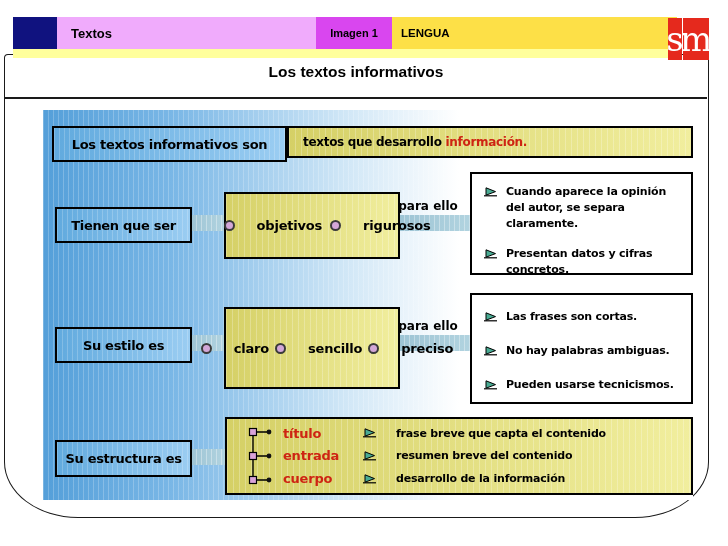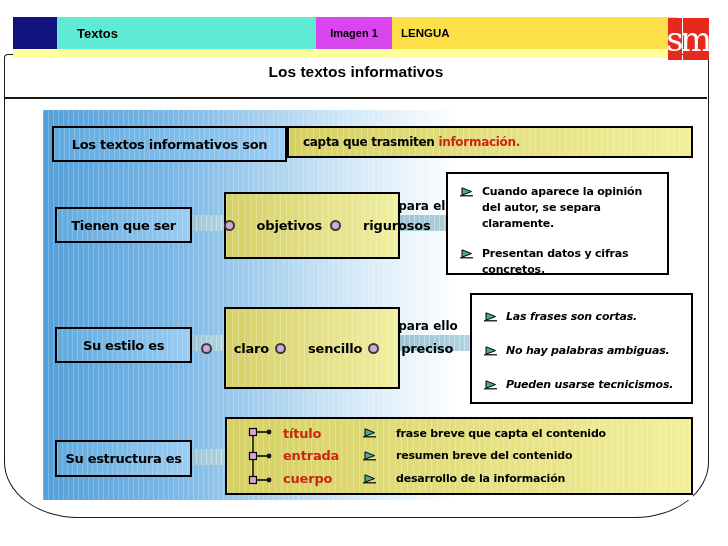--- a/index.html
+++ b/index.html
@@ -8,21 +8,21 @@
   .abs{position:absolute;}
 
   
   #frame{left:4px;top:54px;width:703px;height:462px;border:1px solid #1a1a1a;
          border-radius:4px 4px 74px 74px / 4px 4px 56px 56px;}
   #divider{left:5px;top:97px;width:702px;height:0;border-top:2px solid #1a1a1a;}
 
   
   .hblock{top:17px;height:32px;display:flex;align-items:center;}
   #h-navy{left:13px;width:44px;background:#10127f;}
-  #h-green{left:57px;width:259px;background:#5eead4;padding-left:20px;
+  #h-green{left:57px;width:259px;background:#f0abfc;padding-left:14px;
            font:bold 13px "Liberation Sans",sans-serif;}
   #h-blue{left:316px;width:76px;background:#d946ef;justify-content:center;
           font:bold 11px "Liberation Sans",sans-serif;}
   #h-orange{left:392px;width:276px;background:#fde047;padding-left:9px;
             font:bold 11.5px "Liberation Sans",sans-serif;}
   #h-strip{left:13px;top:49px;width:655px;height:9px;background:#ffff9c;}
   .logo{top:18px;height:42px;background:#e5291d;color:#fff;overflow:hidden;
         font-family:"DejaVu Serif",serif;display:flex;align-items:center;justify-content:center;}
   #logo-s{left:668px;width:14px;font-size:34px;}
   #logo-m{left:683px;width:26px;font-size:34px;}
@@ -58,21 +58,21 @@
   .dotlist{width:100%;height:100%;display:flex;justify-content:center;
            box-sizing:border-box;padding-left:30px;gap:8px;}
   .dotrow{display:flex;align-items:center;gap:22px;font-weight:bold;font-size:13px;letter-spacing:-0.2px;}
   .dot{width:7px;height:7px;border-radius:50%;background:#d3a7d8;border:2px solid #3a3a3a;flex:0 0 auto;}
 
   
   .note{display:flex;gap:8px;font-weight:bold;font-size:11px;line-height:16px;letter-spacing:-0.2px;}
   .note svg{flex:0 0 auto;margin-top:3px;}
   .w2 .note{margin-bottom:14px;max-width:205px;}
   .w3{padding-top:14px;}
-  .w3 .note{margin-bottom:18px;font-style:italic;}
+  .w3 .note{margin-bottom:18px;}
 
   
   #r4-yellow{display:flex;flex-direction:column;justify-content:space-around;
              box-sizing:border-box;padding:3px 0;}
   .structrow{display:flex;align-items:center;padding-left:56px;}
   .term{color:#ce2413;font-weight:bold;font-size:13px;width:70px;letter-spacing:-0.2px;}
   .sdesc{font-weight:bold;font-size:11px;letter-spacing:-0.2px;margin-left:10px;display:flex;align-items:center;gap:19px;}
   #treeglyph{left:18px;top:2px;}
 </style>
 </head>
@@ -102,21 +102,21 @@
 
   <div class="abs" id="title">Los textos informativos</div>
   <div class="abs" id="divider"></div>
 
   <div class="abs" id="grad"></div>
 
   <div class="abs bluebox" style="left:52px;top:126px;width:231px;height:32px;">
     <span>Los textos informativos son</span>
   </div>
   <div class="abs yellowbox" style="left:287px;top:126px;width:406px;height:32px;display:flex;align-items:center;padding-left:14px;box-sizing:border-box;font-weight:bold;font-size:12px;letter-spacing:-0.3px;">
-    <span>capta que trasmiten</span>&nbsp;
+    <span>textos que desarrollo</span>&nbsp;
     <span style="color:#ce2413;">información.</span>
   </div>
 
   <div class="abs connector" style="left:186px;top:215px;width:40px;"></div>
   <div class="abs connector" style="left:394px;top:215px;width:78px;"></div>
   <div class="abs bluebox" style="left:55px;top:207px;width:133px;height:32px;">
     <span>Tienen que ser</span>
   </div>
   <div class="abs yellowbox" style="left:224px;top:192px;width:172px;height:63px;">
     <div class="dotlist">
@@ -124,21 +124,21 @@
         <span class="dot"></span>
         <span>objetivos</span>
       </div>
       <div class="dotrow">
         <span class="dot"></span>
         <span>rigurosos</span>
       </div>
     </div>
   </div>
   <div class="abs para-ello" style="left:396px;top:199px;">para ello</div>
-  <div class="abs whitebox w2" style="left:446px;top:172px;width:223px;height:103px;">
+  <div class="abs whitebox w2" style="left:470px;top:172px;width:223px;height:103px;">
     <div class="note">
       <svg width="14" height="10" viewBox="0 0 14 10">
           <path d="M0 8.8 H13" stroke="#000" stroke-width="1.2"></path>
           <path d="M2 0.8 L11.5 4.6 L2 8.2 Z" fill="#49ab93" stroke="#000" stroke-width="1"></path>
         </svg>
       <span>Cuando aparece la opinión del autor, se separa claramente.</span>
     </div>
     <div class="note">
       <svg width="14" height="10" viewBox="0 0 14 10">
           <path d="M0 8.8 H13" stroke="#000" stroke-width="1.2"></path>

